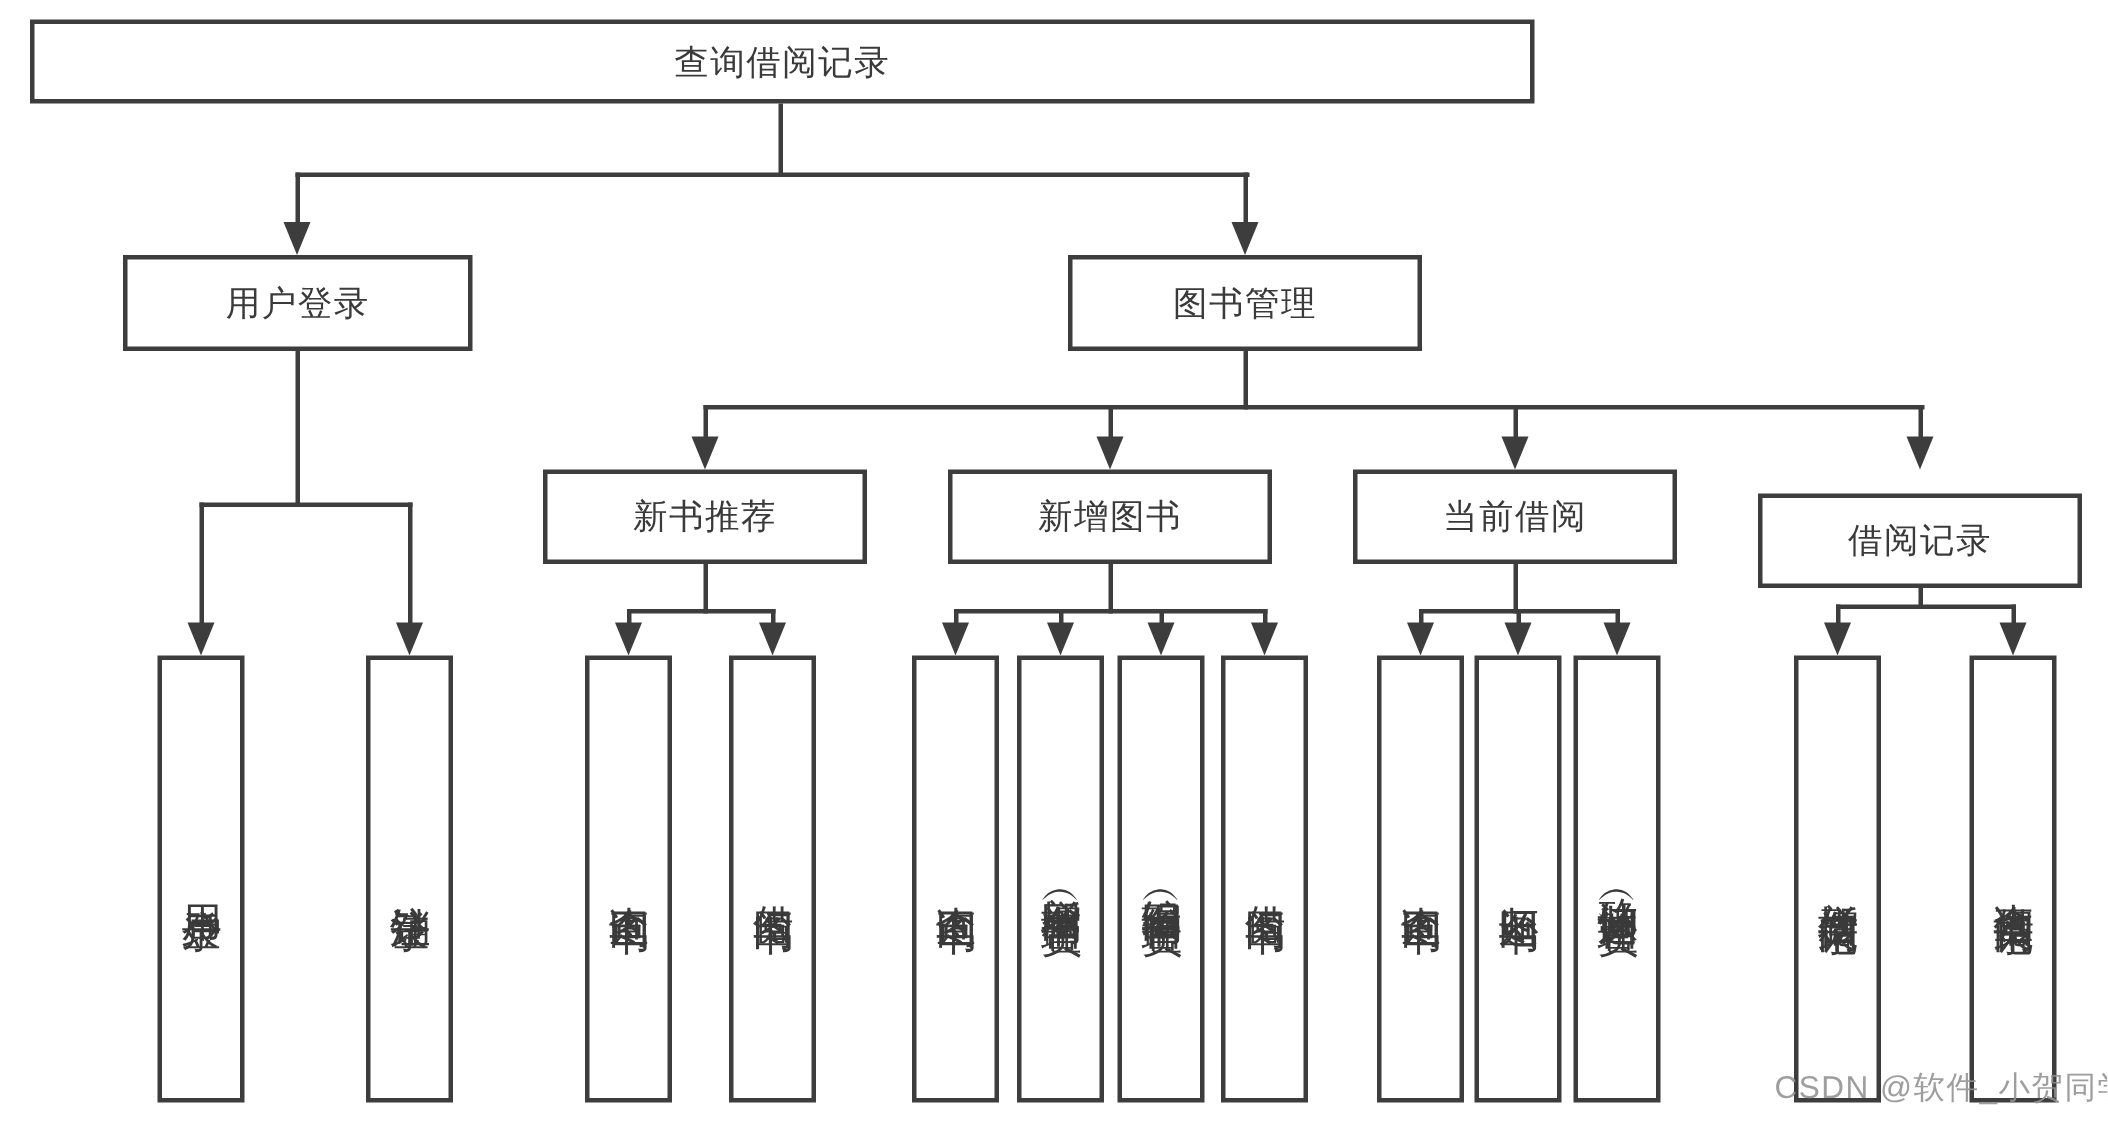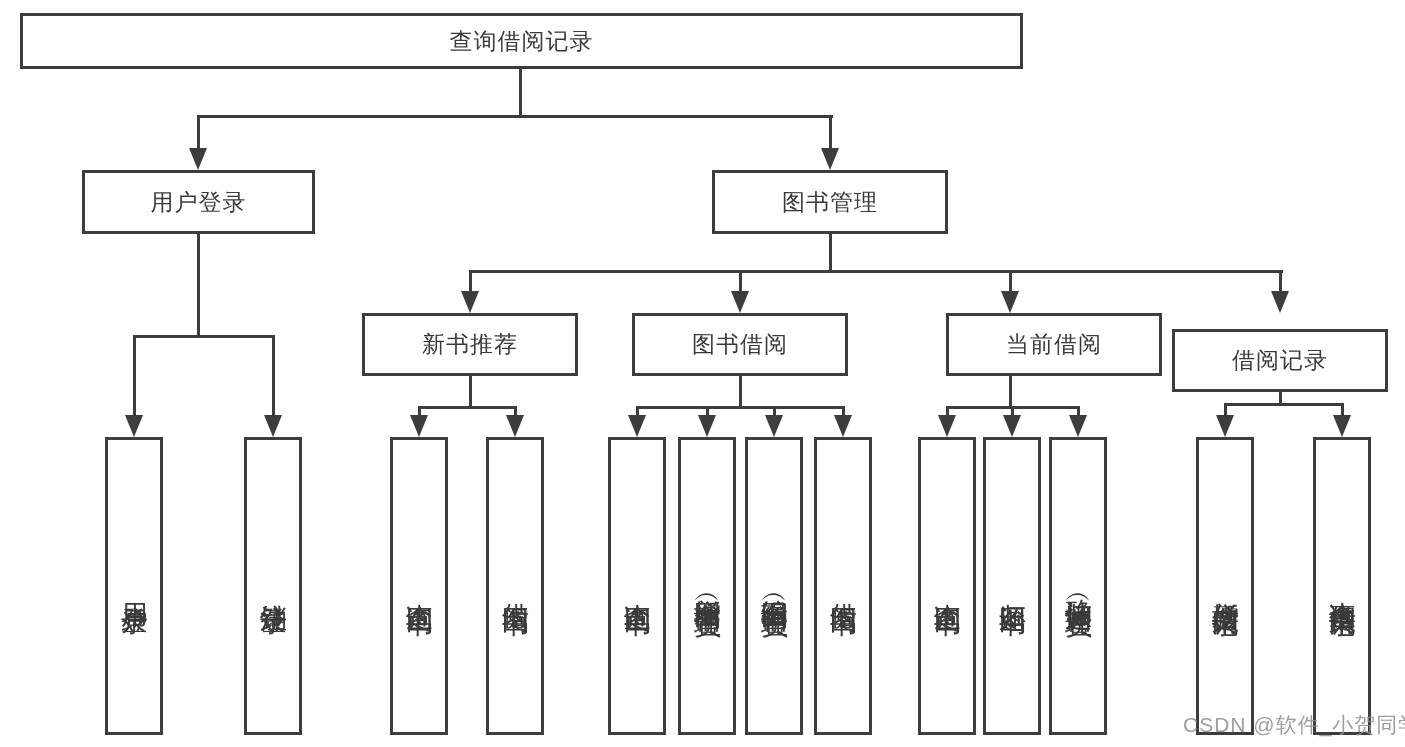--- a/index.html
+++ b/index.html
@@ -146,23 +146,23 @@
     <span>用户登录</span>
   </div>
   <div class="hbox" style="left:362px; top:313px; width:216px; height:63px;">
     <span>新书推荐</span>
   </div>
 
   <div class="hbox" style="left:712px; top:170px; width:236px; height:64px;">
     <span>图书管理</span>
   </div>
   <div class="hbox" style="left:632px; top:313px; width:216px; height:63px;">
-    <span>图书借阅</span>
-  </div>
-  <div class="hbox" style="left:902px; top:313px; width:216px; height:63px;margin-left:44px;">
+    <span>新增图书</span>
+  </div>
+  <div class="hbox" style="left:902px; top:313px; width:216px; height:63px;">
     <span>当前借阅</span>
   </div>
   <div class="hbox" style="left:1172px; top:313px; width:216px; height:63px;margin-top:16px;">
     <span>借阅记录</span>
   </div>
 
   <div class="vbox" style="left:105px;">
     <span class="vtext">用户登录</span>
   </div>
   <div class="vbox" style="left:244px;">

